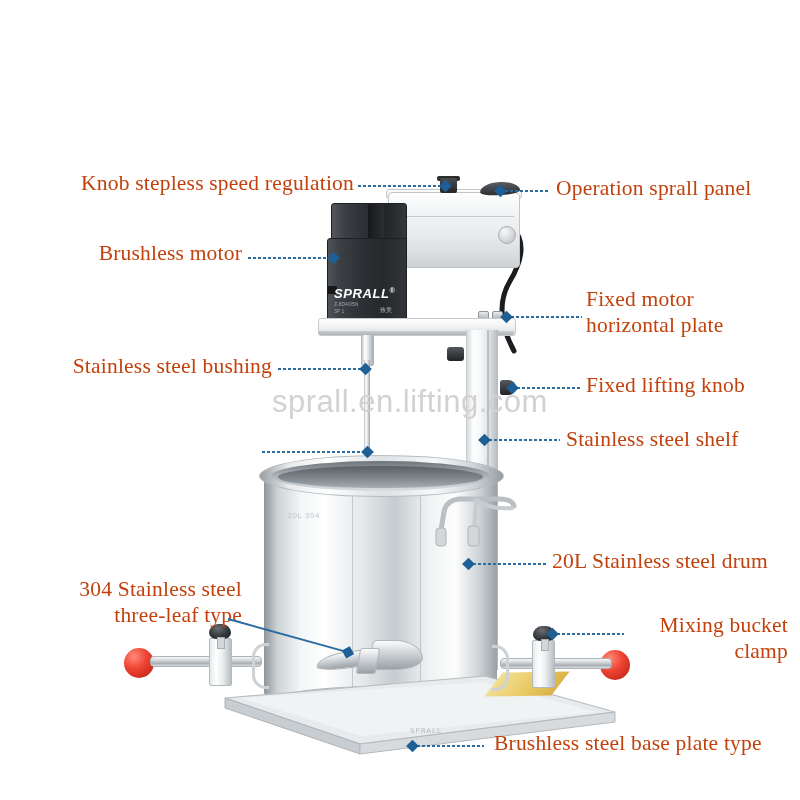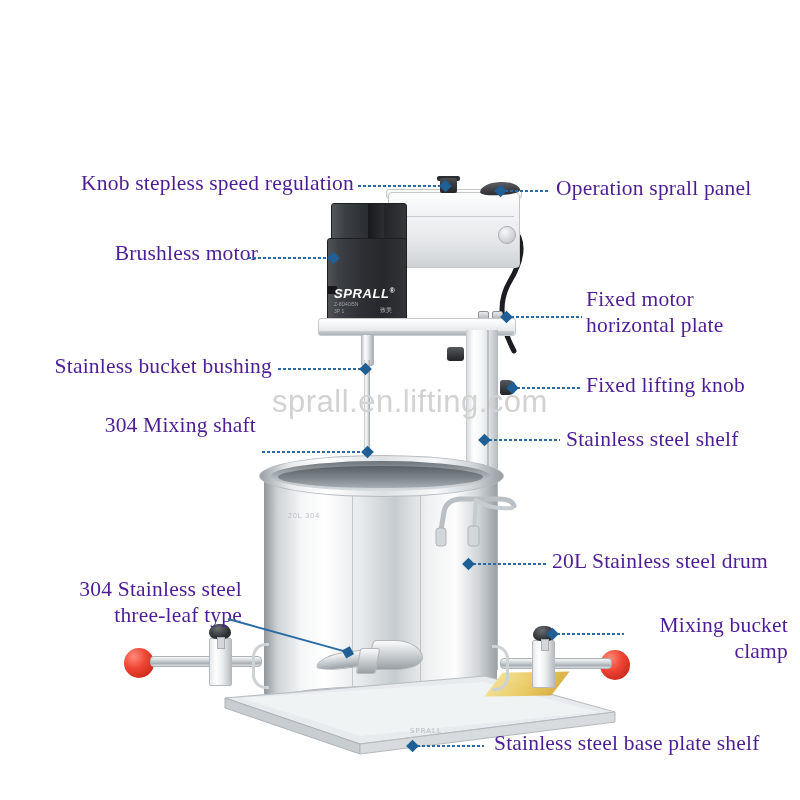--- a/index.html
+++ b/index.html
@@ -10,21 +10,21 @@
     position: relative;
     width: 800px; height: 800px;
     background: #ffffff;
     overflow: hidden;
     font-family: "Liberation Serif", "DejaVu Serif", serif;
   }
 
   
   .label {
     position: absolute;
-    color: #4c1d95;
+    color: #c2410c;
     font-family: "Liberation Serif", "DejaVu Serif", serif;
     font-size: 21.5px;
     line-height: 26px;
     white-space: pre-line;
     letter-spacing: .2px;
   }
   .label.right { text-align: left; }
   .label.left  { text-align: right; }
   .label.center{ text-align: right; }
 
@@ -428,42 +428,41 @@
   <div class="label left" style="left:28px; top:170px; width:326px;">Knob stepless speed regulation</div>
   <div class="leader" style="left:358px; top:184px; width:88px;">
     <span class="dot at-right"></span>
   </div>
 
   <div class="label right" style="left:556px; top:175px; width:244px;">Operation sprall panel</div>
   <div class="leader" style="left:500px; top:189px; width:50px;">
     <span class="dot at-left"></span>
   </div>
 
-  <div class="label left" style="left:56px; top:240px; width:202px;">Brushless motor</div>
+  <div class="label left" style="left:40px; top:240px; width:202px;">Brushless motor</div>
   <div class="leader" style="left:248px; top:256px; width:86px;">
     <span class="dot at-right"></span>
   </div>
 
   <div class="label right" style="left:586px; top:286px; width:214px;">Fixed motor
 horizontal plate</div>
   <div class="leader" style="left:506px; top:315px; width:76px;">
     <span class="dot at-left"></span>
   </div>
 
-  <div class="label left" style="left:36px; top:353px; width:236px;">Stainless bucket bushing</div>
+  <div class="label left" style="left:36px; top:353px; width:236px;">Stainless steel bushing</div>
   <div class="leader" style="left:278px; top:367px; width:88px;">
     <span class="dot at-right"></span>
   </div>
 
   <div class="label right" style="left:586px; top:372px; width:214px;">Fixed lifting knob</div>
   <div class="leader" style="left:512px; top:386px; width:68px;">
     <span class="dot at-left"></span>
   </div>
 
-  <div class="label left" style="left:60px; top:412px; width:196px;">304 Mixing shaft</div>
   <div class="leader" style="left:262px; top:450px; width:106px;">
     <span class="dot at-right"></span>
   </div>
 
   <div class="label right" style="left:566px; top:426px; width:234px;">Stainless steel shelf</div>
   <div class="leader" style="left:484px; top:438px; width:76px;">
     <span class="dot at-left"></span>
   </div>
 
   <div class="label right" style="left:552px; top:548px; width:248px;">20L Stainless steel drum</div>
@@ -476,18 +475,18 @@
   <div class="leader solid" style="left:228px; top:618px; width:125px; transform:rotate(15.5deg); transform-origin:left center;">
     <span class="dot at-right"></span>
   </div>
 
   <div class="label center" style="left:628px; top:612px; width:160px;">Mixing bucket
 clamp</div>
   <div class="leader" style="left:552px; top:632px; width:72px;">
     <span class="dot at-left"></span>
   </div>
 
-  <div class="label right" style="left:494px; top:730px; width:306px;">Stainless steel base plate shelf</div>
+  <div class="label right" style="left:494px; top:730px; width:306px;">Brushless steel base plate type</div>
   <div class="leader" style="left:412px; top:744px; width:72px;">
     <span class="dot at-left"></span>
   </div>
 
 </div>
 
 </body></html>

